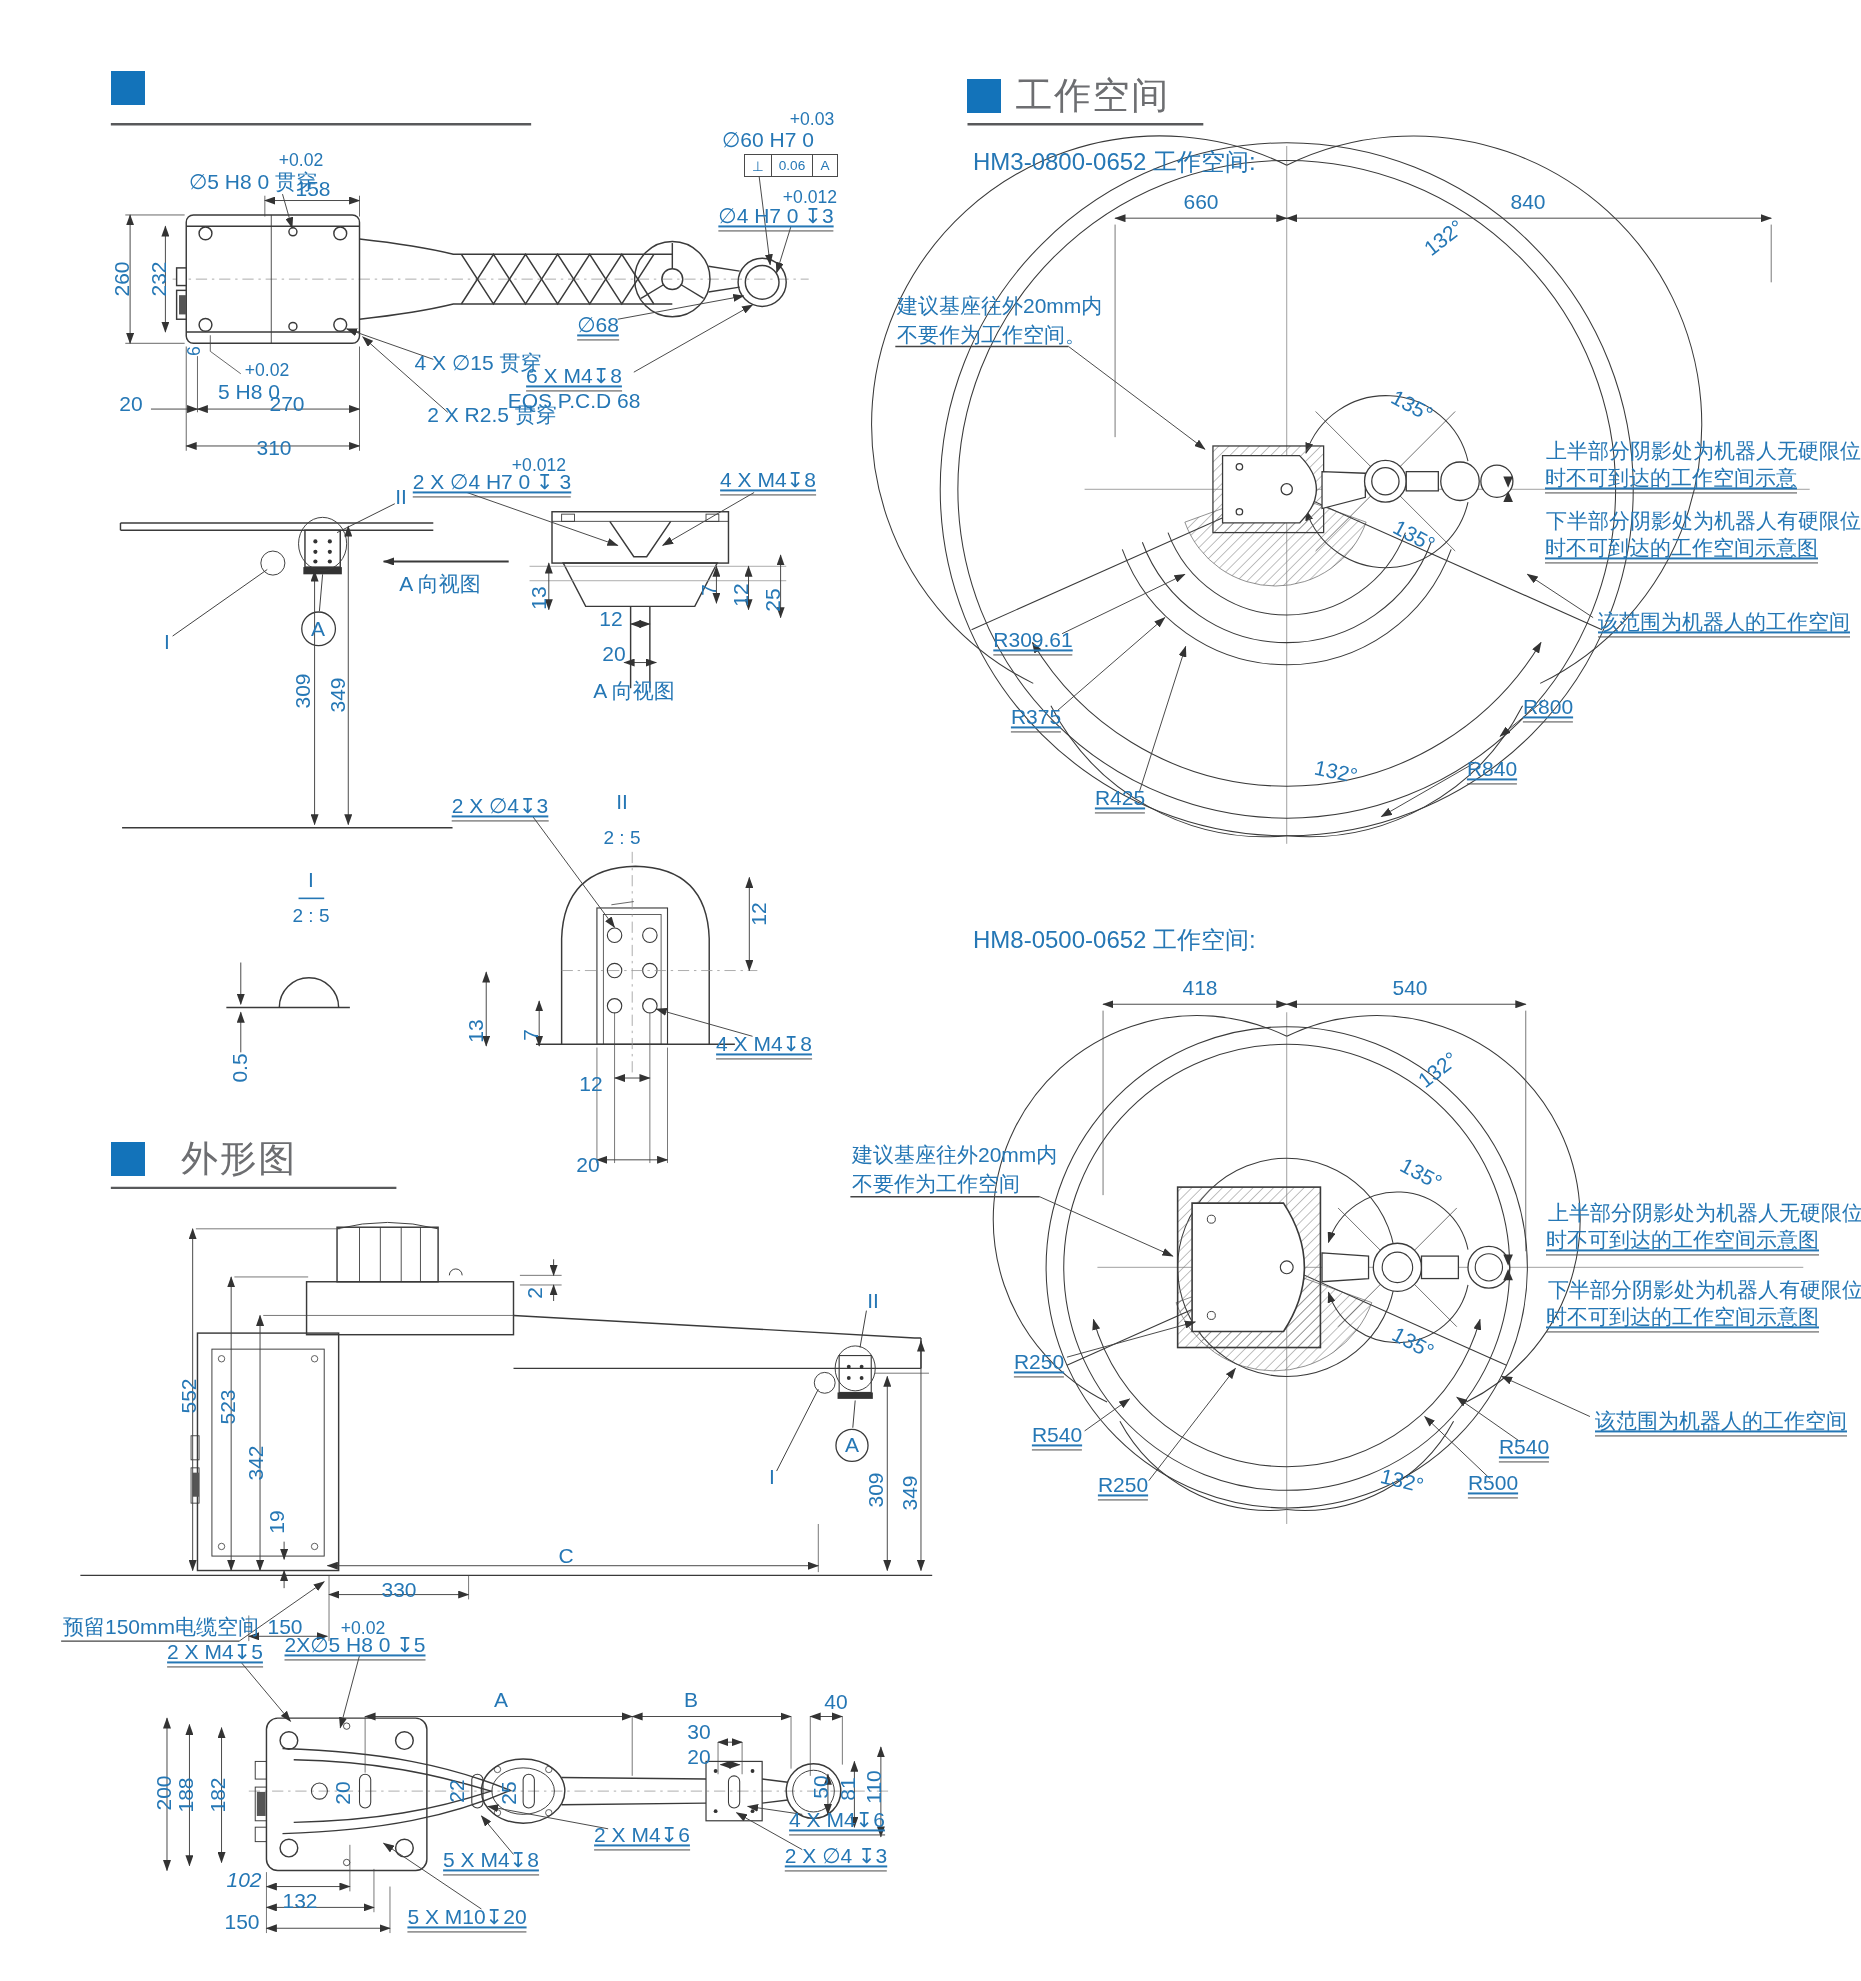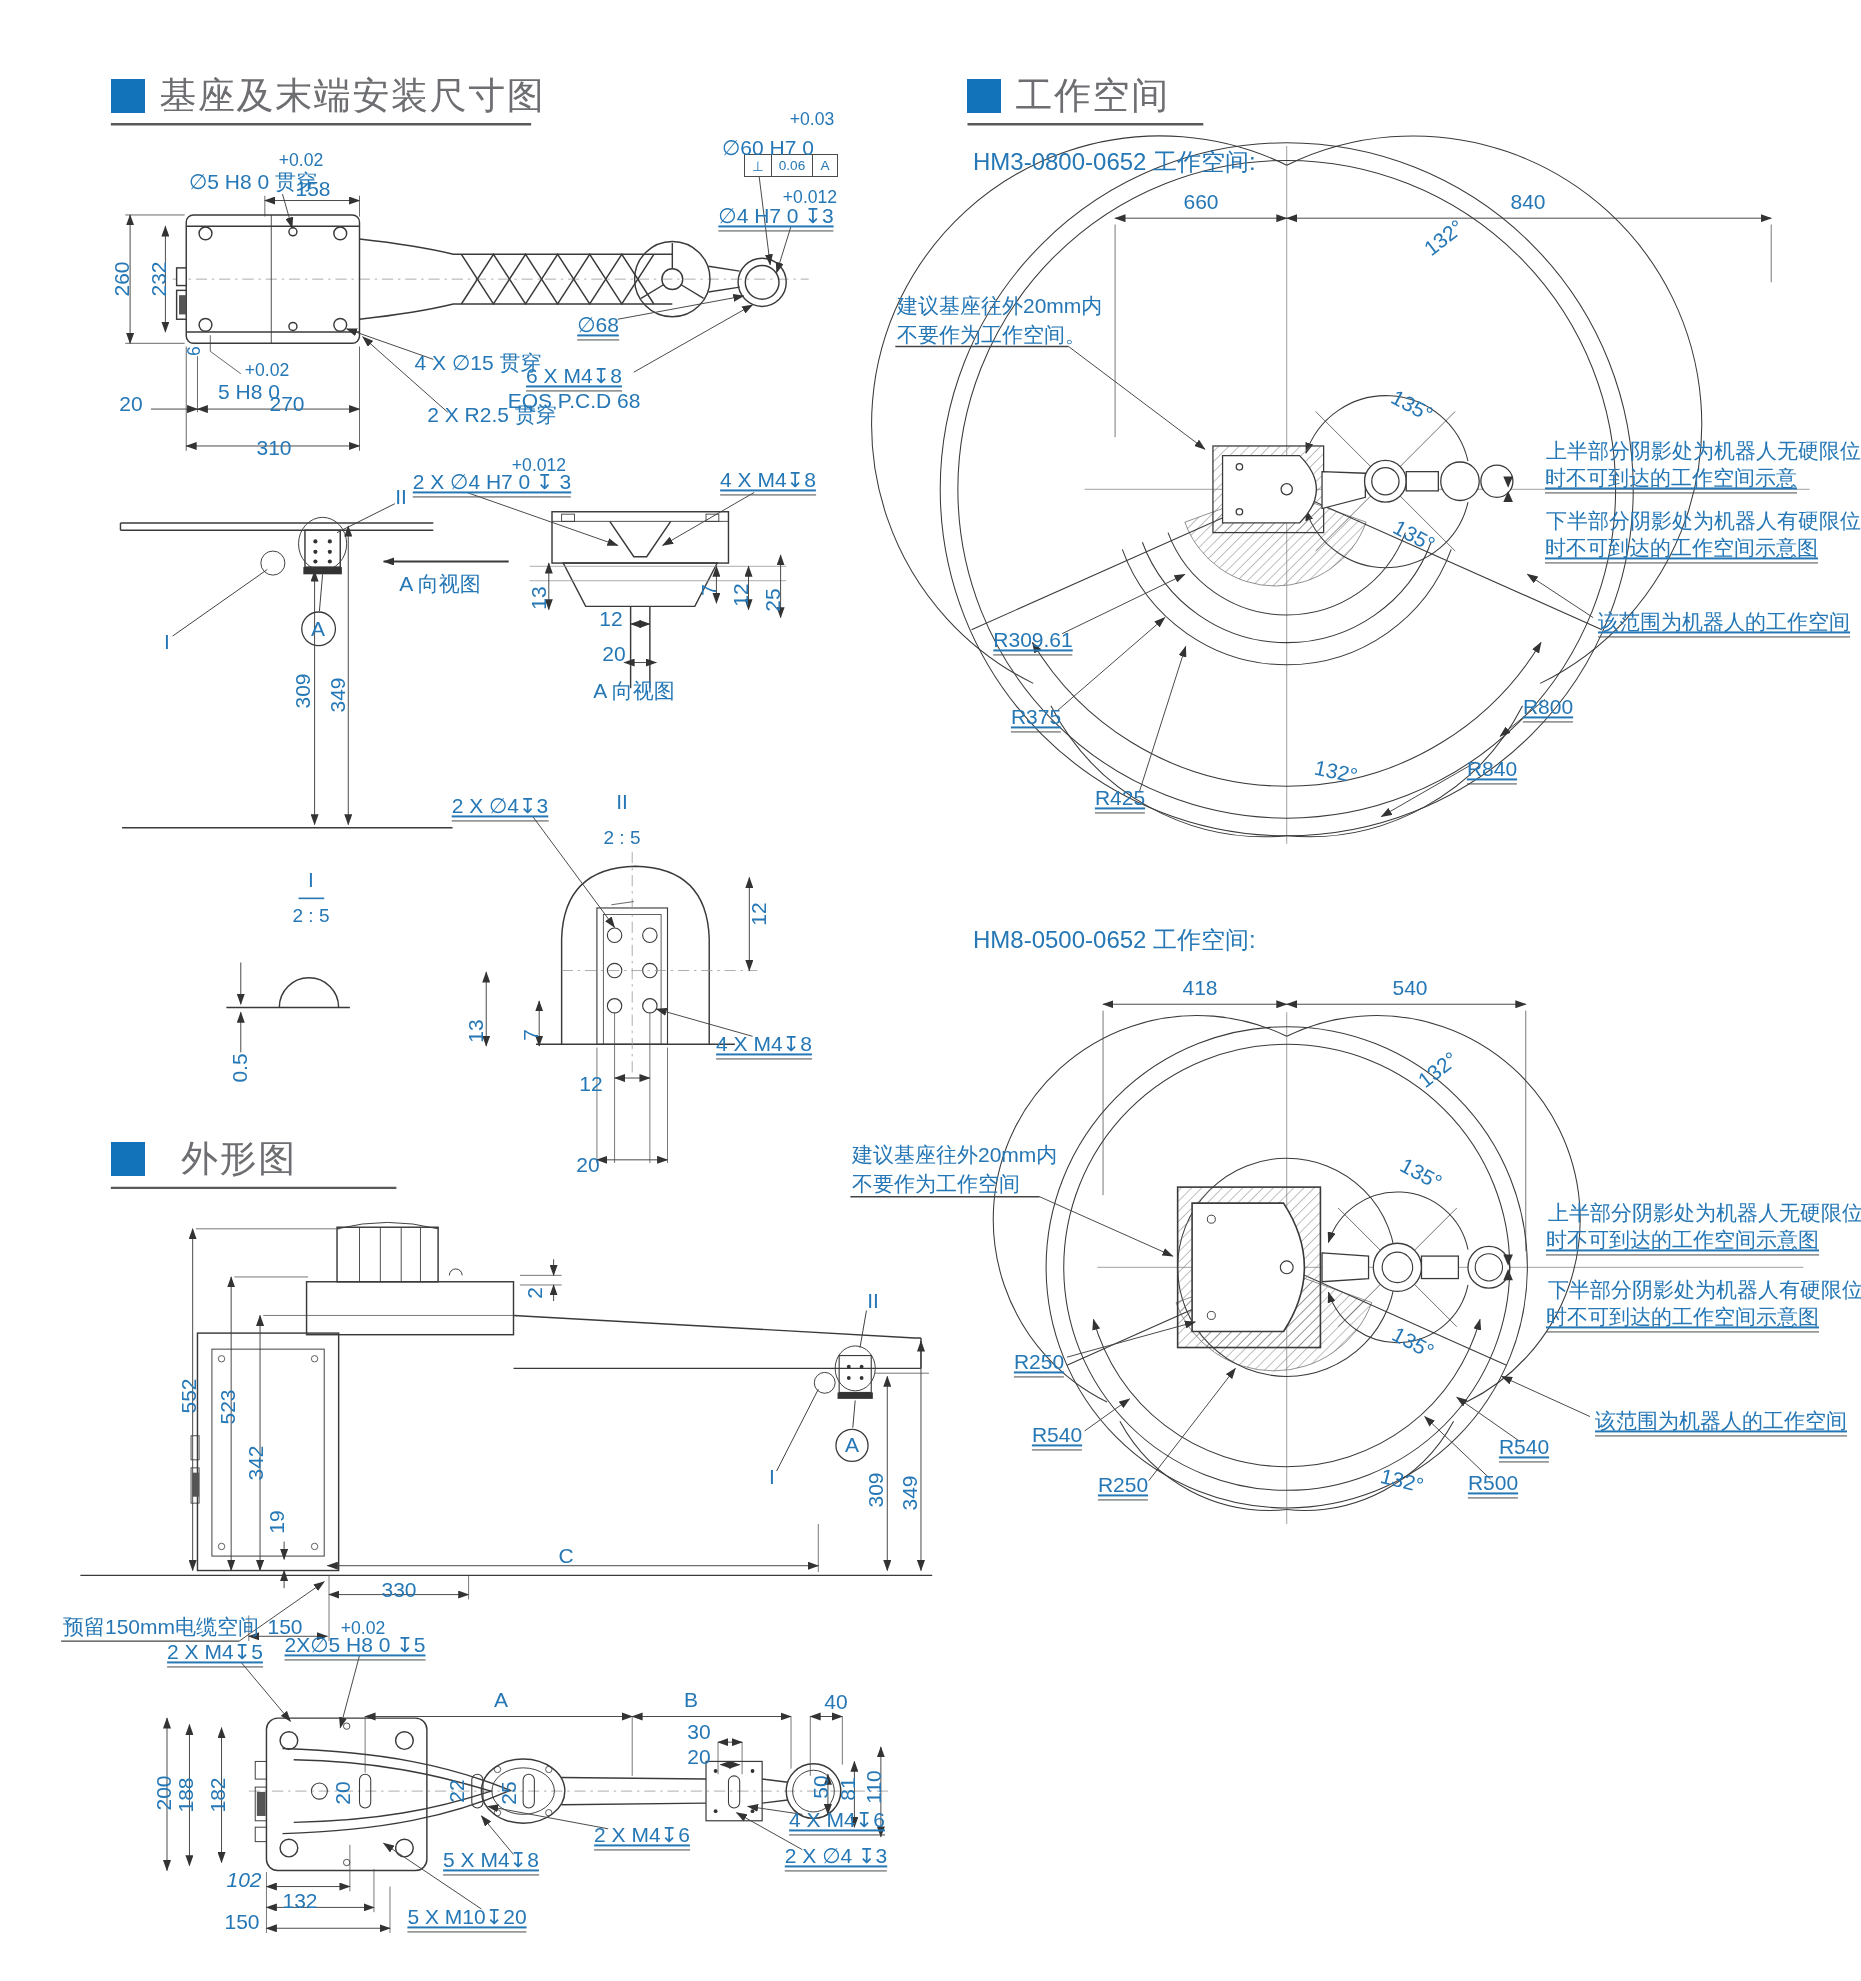--- a/index.html
+++ b/index.html
@@ -409,21 +409,20 @@
         <line x1="1432" y1="1846" x2="1540" y2="1706" marker-end="url(#ar)"></line>
         <line x1="1982" y1="1766" x2="1872" y2="1716" marker-end="url(#ar)"></line>
         <polygon points="1874,1564 1886,1564 1880,1578" fill="#333" stroke="none"></polygon>
         <polygon points="1874,1596 1886,1596 1880,1582" fill="#333" stroke="none"></polygon>
       </g>
     </g>
   </svg>
 
   <div class="sec-head" style="left:111px;top:71px;">
     <div class="sec-square"></div>
-    <div class="sec-title">基座及末端安装尺寸图</div>
   </div>
 
   <div class="sec-head" style="left:967px;top:71px;">
     <div class="sec-square"></div>
     <div class="sec-title">工作空间</div>
   </div>
 
   <div class="sec-head" style="left:111px;top:1134px;gap:36px;">
     <div class="sec-square"></div>
     <div class="sec-title">外形图</div>
@@ -449,21 +448,21 @@
       <span class="dim" style="left: 249px; top: 392px;">5 H8 0</span>
       <span class="dim" style="left: 131px; top: 404px;">20</span>
       <span class="dim" style="left: 287px; top: 404px;">270</span>
       <span class="dim" style="left: 274px; top: 448px;">310</span>
       <span class="dim" style="left: 478px; top: 363px;">4 X ∅15 贯穿</span>
       <span class="dim" style="left: 492px; top: 415px;">2 X R2.5 贯穿</span>
       <span class="dim u" style="left: 598px; top: 327px;">∅68</span>
       <span class="dim u" style="left: 574px; top: 378px;">6 X M4↧8</span>
       <span class="dim" style="left: 574px; top: 401px;">EQS P.C.D 68</span>
       <span class="dim" style="left: 812px; top: 119px; font-size: 17.6px;">+0.03</span>
-      <span class="dim" style="left: 768px; top: 148px; text-align: right;">∅60 H7 0</span>
+      <span class="dim" style="left: 768px; top: 140px; text-align: right;">∅60 H7 0</span>
       <span class="dim" style="left: 810px; top: 197px; font-size: 17.6px;">+0.012</span>
       <span class="dim u" style="left: 776px; top: 218px;">∅4 H7 0  ↧3</span>
     </div>
   <div>
       <span class="dim" style="left: 401px; top: 497px;">II</span>
       <span class="dim" style="left: 440px; top: 584px;">A 向视图</span>
       <span class="dim" style="left: 167px; top: 642px;">I</span>
       <span class="dim" style="left: 318px; top: 629px; font-size: 21px;">A</span>
       <span class="dim" style="left: 303px; top: 691px; transform: translate(-50%, -50%) rotate(-90deg);">309</span>
       <span class="dim" style="left: 338px; top: 695px; transform: translate(-50%, -50%) rotate(-90deg);">349</span>

